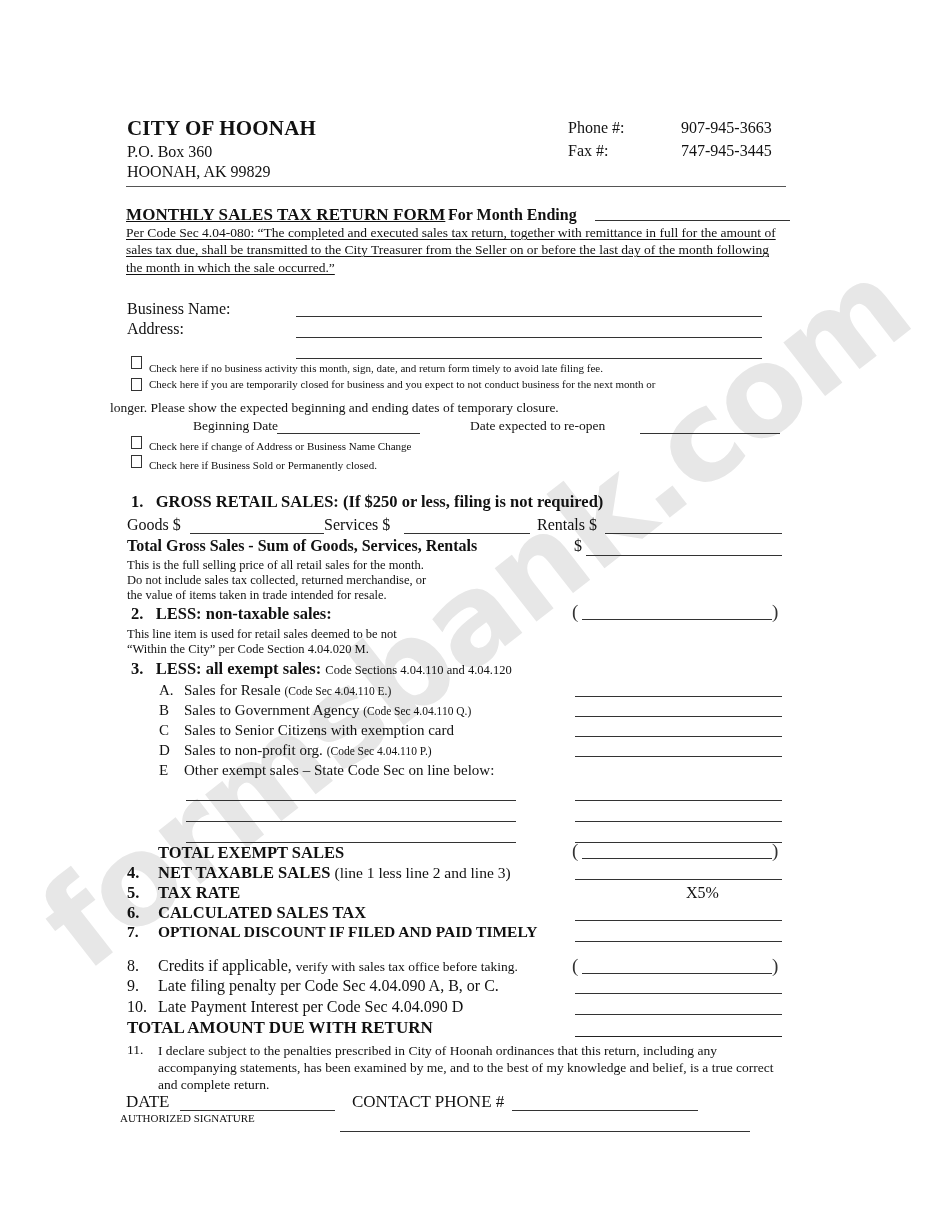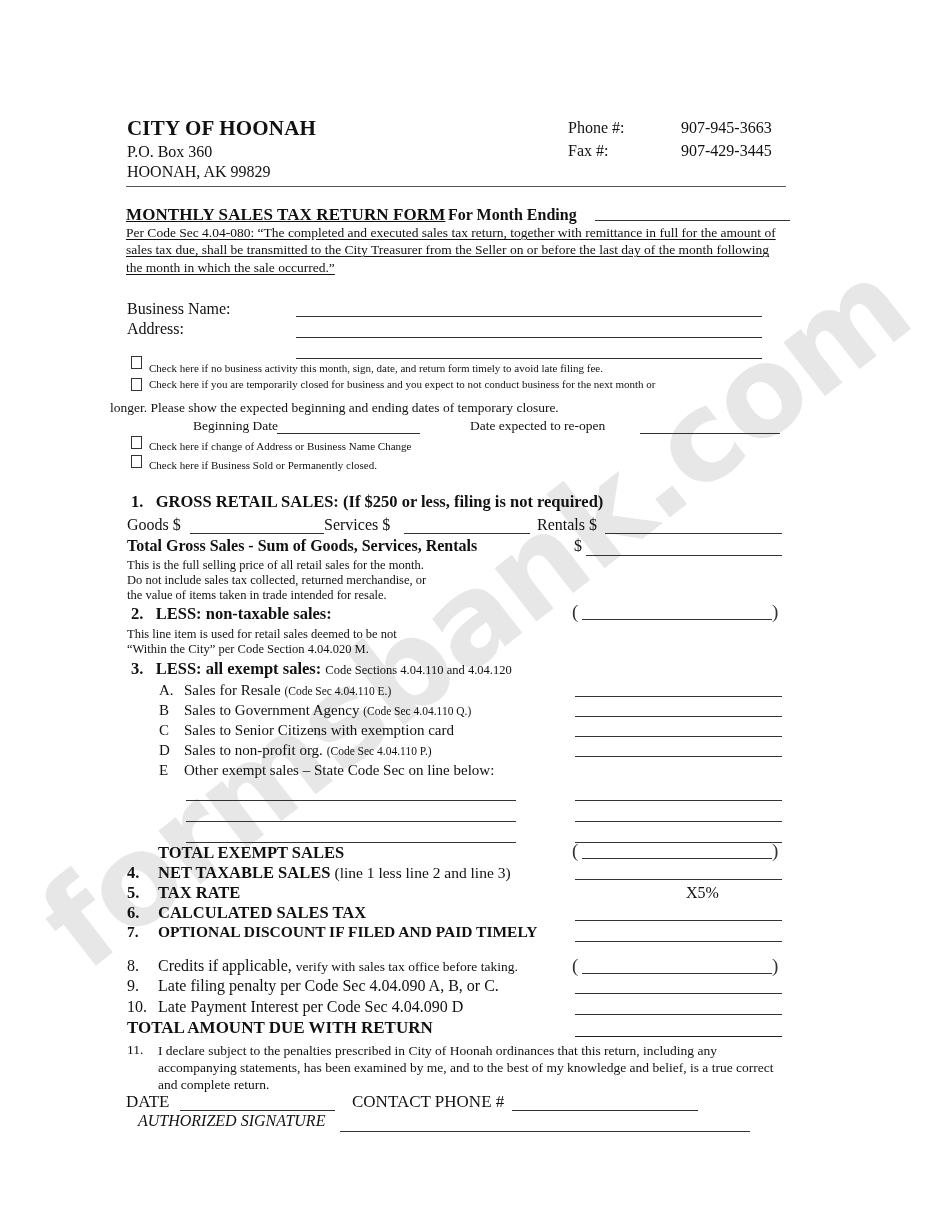--- a/index.html
+++ b/index.html
@@ -232,42 +232,42 @@
   .total-due { left: 127px; top: 1018px; font-size: 17px; font-weight: bold; }
   .total-line { left: 575px; top: 1036px; width: 207px; border-bottom: 1.4px solid #222; height: 0; }
 
   .l11-num { left: 127px; top: 1042px; font-size: 13.5px; }
   .l11-txt { left: 158px; top: 1042px; width: 632px; font-size: 13.5px; line-height: 17px; }
 
   .date-lbl { left: 126px; top: 1092px; font-size: 17px; }
   .date-line { left: 180px; top: 1110px; width: 155px; border-bottom: 1px solid #333; height: 0; }
   .phone-lbl { left: 352px; top: 1092px; font-size: 17px; }
   .phone-line { left: 512px; top: 1110px; width: 186px; border-bottom: 1px solid #333; height: 0; }
-  .sig-lbl { left: 138px; top: 1112px; font-size: 16px; font-style: italic; }
+  .sig-lbl { left: 120px; top: 1112px; font-size: 11px; }
   .sig-line { left: 340px; top: 1131px; width: 410px; border-bottom: 1px solid #333; height: 0; }
 </style>
 </head>
 <body>
 
 <div class="page">
 
   <div class="watermark">
     <span style="color: rgb(231, 231, 231);">formsbank.com</span>
   </div>
 
   <div class="content">
 
     <div class="abs org-name">CITY OF HOONAH</div>
     <div class="abs org-line2">P.O. Box 360</div>
     <div class="abs org-line3">HOONAH, AK 99829</div>
 
     <div class="abs ph-label">Phone #:</div>
     <div class="abs ph-value">907-945-3663</div>
     <div class="abs fx-label">Fax #:</div>
-    <div class="abs fx-value">907-429-3445</div>
+    <div class="abs fx-value">747-945-3445</div>
 
     <div class="abs hrule"></div>
 
     <div class="abs title-main">MONTHLY SALES TAX RETURN FORM</div>
     <div class="abs title-sub">For Month Ending</div>
     <div class="abs title-blank"></div>
 
     <div class="abs code-quote">Per Code Sec 4.04-080: “The completed and executed sales tax return, together with remittance in full for the amount of sales tax due, shall be transmitted to the City Treasurer from the Seller on or before the last day of the month following the month in which the sale occurred.”</div>
 
     <div class="abs lbl-business">Business Name:</div>

